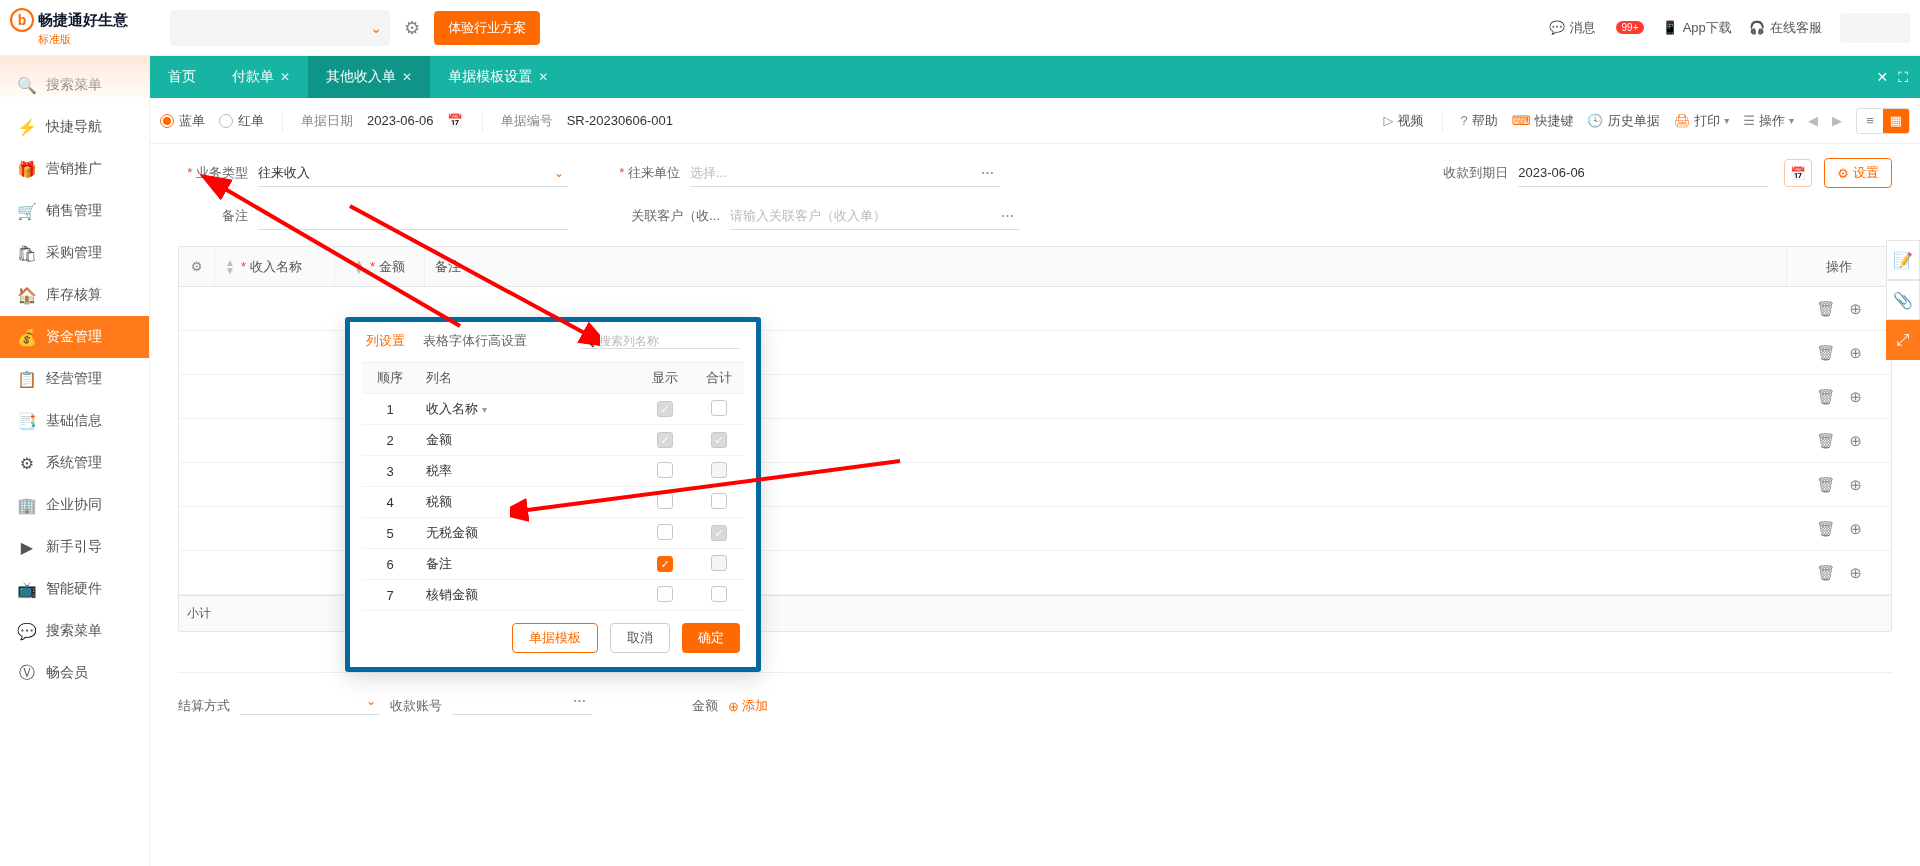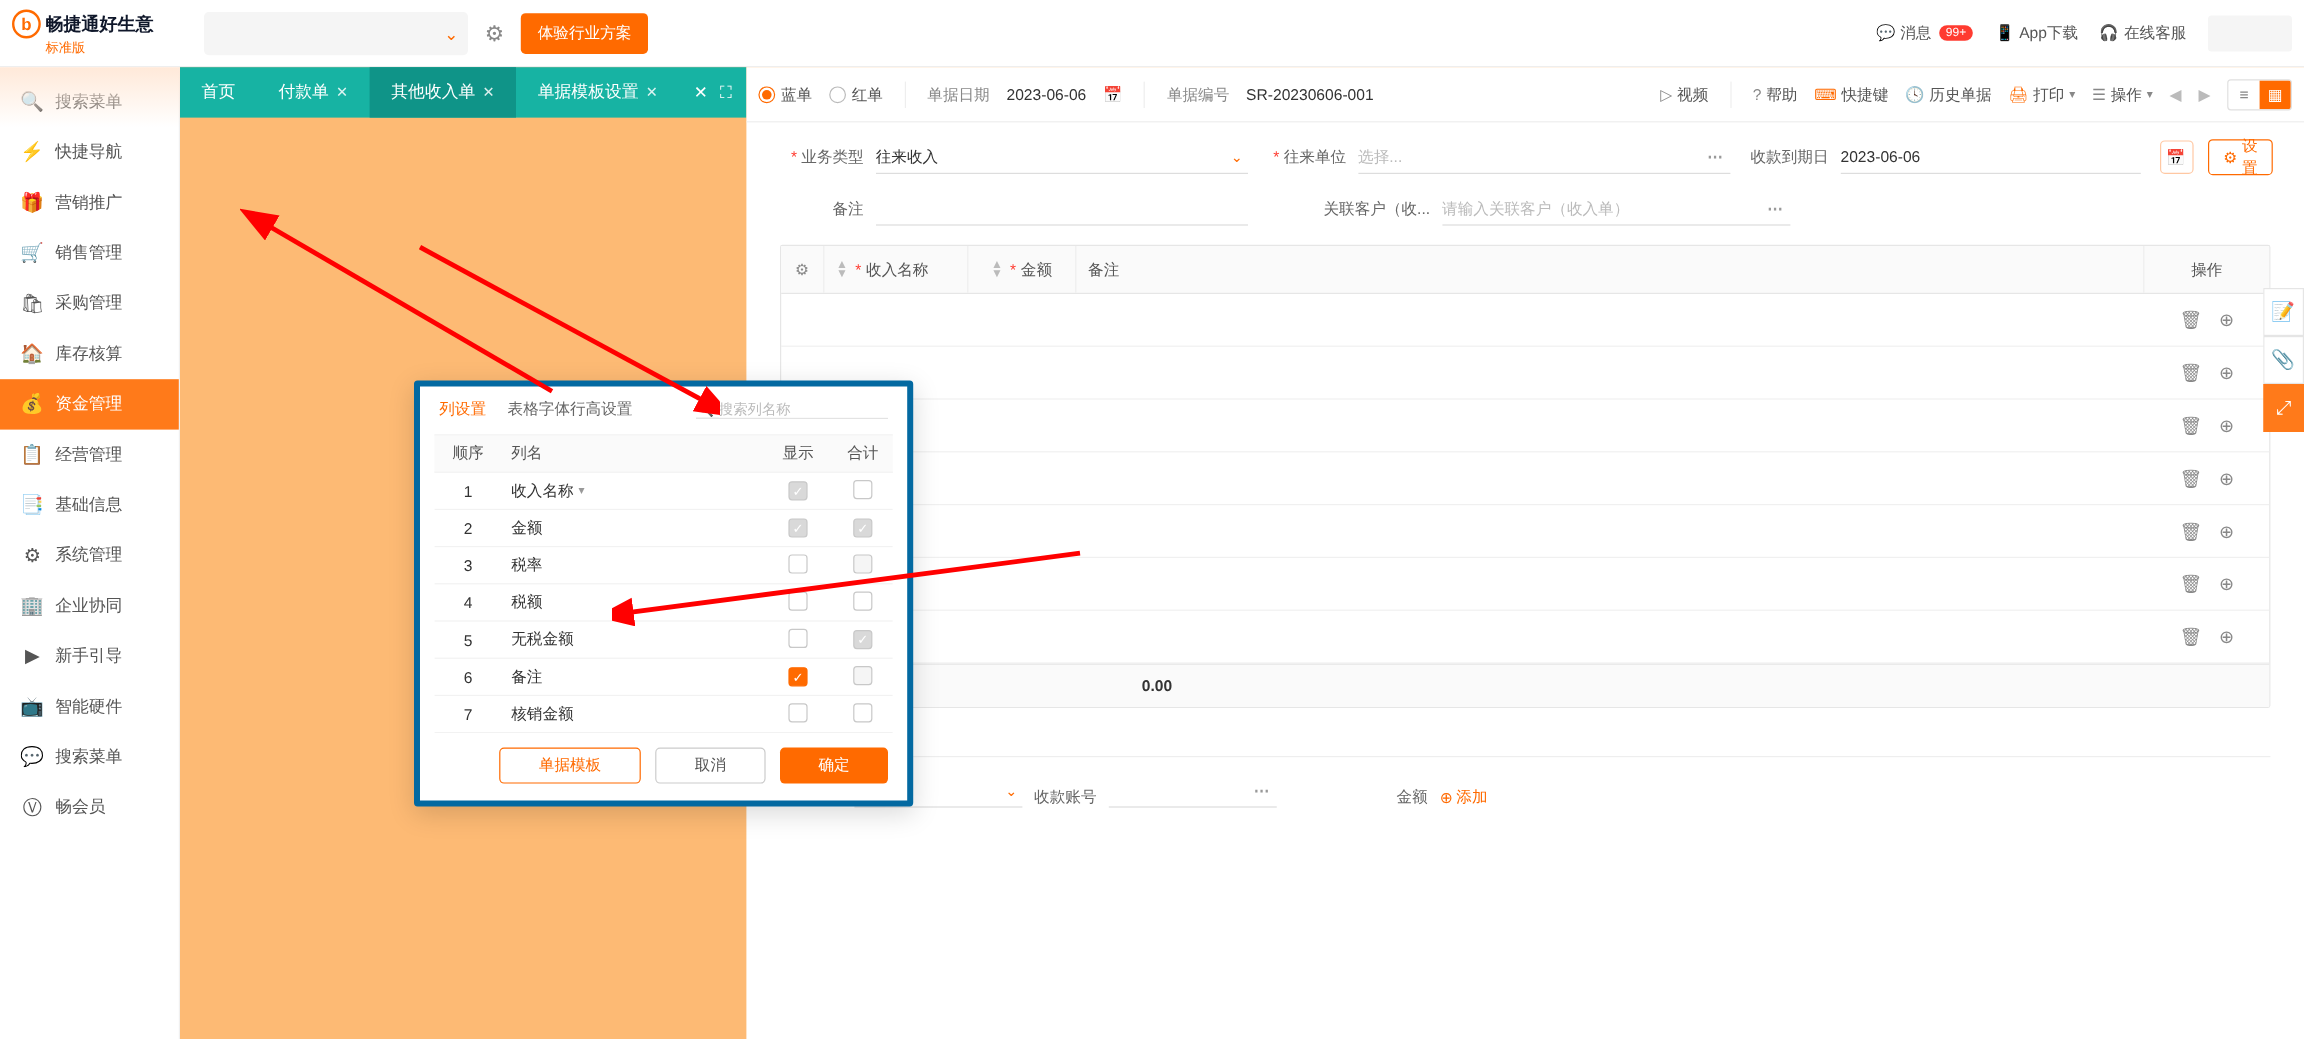--- a/index.html
+++ b/index.html
@@ -11,33 +11,33 @@
 .brand-row { display: flex; align-items: center; gap: 4px; }
 .brand-logo { width: 24px; height: 24px; border: 2px solid #ff6a00; border-radius: 50%; display:flex; align-items:center; justify-content:center; color:#ff6a00; font-weight:bold; font-size:14px;}
 .brand-name { color:#0f172a; font-weight:600; font-size:15px;}
 .brand-sub { color:#ff6a00; font-size:11px; margin-left:28px;}
 .company-select { margin-left:20px; height:36px; min-width:220px; background:#f5f5f5; border-radius:4px; display:flex; align-items:center; padding:0 12px; color:#999; position:relative;}
 .company-select .chev { position:absolute; right:8px; color:#ff6a00; font-size:14px;}
 .hdr-gear { margin-left:14px; color:#888; font-size:18px; cursor:pointer;}
 .orange-btn { margin-left:14px; background:#ff6a00; color:#fff; border:none; border-radius:4px; height:34px; padding:0 14px; font-size:13px; cursor:pointer;}
 .header-right { margin-left:auto; display:flex; align-items:center; gap:18px; color:#555;}
 .hdr-item { display:flex; align-items:center; gap:4px; cursor:pointer; font-size:13px;}
-.badge { background:#ff3b30; color:#fff; border-radius:10px; font-size:10px; padding:1px 6px; margin-left:2px;}
+.badge { background:#ff3b30; color:#fff; border-radius:10px; font-size:10px; padding:1px 6px; margin-left:16px;}
 .avatar-blank { width:70px; height:30px; background:#f5f5f5; border-radius:3px;}
 
 
 .layout { display:flex; height: calc(100vh - 56px); }
 .sidebar { width:150px; border-right:1px solid #f0f0f0; background:#fff; display:flex; flex-direction:column; padding-top:8px;}
 .sb-item { display:flex; align-items:center; gap:10px; height:42px; padding:0 18px; color:#555; cursor:pointer; font-size:14px;}
 .sb-item.active { background:#ff7a1a; color:#fff;}
 .sb-icon { width:18px; display:inline-flex; justify-content:center; font-size:16px;}
 .sb-gradient { position:absolute; top:56px; left:0; width:150px; height:50px; background:linear-gradient(180deg,#ffe9d9,transparent); pointer-events:none;}
 
 
-.main { flex:1; display:flex; flex-direction:row; background:#fdba74; position:relative; min-width:0;}
+.main { flex:1; display:flex; flex-direction:column; background:#84cc16; position:relative; min-width:0;}
 .tabs-bar { height:42px; background:#17b3a3; display:flex; align-items:stretch; color:#fff;}
 .tab { display:flex; align-items:center; padding:0 18px; gap:6px; cursor:pointer; font-size:14px;}
 .tab.active { background:#0f9488;}
 .tab .close-x { font-size:12px; opacity:.85;}
 .tabs-bar .sp { flex:1;}
 .tabs-ctrl { display:flex; align-items:center; gap:10px; padding:0 12px;}
 .tabs-ctrl span{ cursor:pointer; font-size:14px;}
 
 .page { background:#fff; margin:0; padding:0; flex:1; overflow:auto;}
 .page-inner { padding:0 10px;}
@@ -108,21 +108,21 @@
 .pop-table{ margin:12px 12px 0; border-top:1px solid #eee;}
 .pop-head,.pop-row{ display:flex; align-items:center; height:31px; border-bottom:1px solid #f2f2f2; font-size:13px;}
 .pop-head{ background:#fafafa; color:#555; font-weight:500;}
 .pc-ord{ width:56px; text-align:center;} .pc-name{ flex:1; padding-left:8px; display:flex; align-items:center; gap:4px;} .pc-show{ width:58px; text-align:center;} .pc-sum{ width:50px; text-align:center;}
 .pop-scroll{ max-height:222px; overflow:auto; position:relative;}
 .pop-scroll::-webkit-scrollbar{ width:8px;} .pop-scroll::-webkit-scrollbar-thumb{ background:#cfcfcf; border-radius:4px;}
 .cb{ width:16px; height:16px; border:1px solid #c8c8c8; border-radius:3px; display:inline-flex; align-items:center; justify-content:center; font-size:11px; background:#fff;}
 .cb.on{ background:#ff6a00; border-color:#ff6a00; color:#fff;}
 .cb.on-grey{ background:#d9d9d9; border-color:#c8c8c8; color:#fff;}
 .pop-footer{ display:flex; justify-content:flex-end; gap:12px; padding:12px 16px 14px; }
-.btn{ height:30px; border-radius:4px; padding:0 32px; cursor:pointer; font-size:13px;}
+.btn{ height:30px; border-radius:4px; padding:0 16px; cursor:pointer; font-size:13px;}
 .btn-ghost-orange{ border:1px solid #ff6a00; color:#ff6a00; background:#fff;}
 .btn-default{ border:1px solid #ccc; color:#555; background:#fff;}
 .btn-primary{ border:none; background:#ff6a00; color:#fff;}
 .chev-down-sm{ font-size:10px; color:#999;}
 
 
 .right-rail{ position:fixed; right:0; top:240px; display:flex; flex-direction:column; gap:0;}
 .rail-btn{ width:34px; height:40px; border:1px solid #e5e5e5; background:#fff; display:flex; align-items:center; justify-content:center; color:#888; cursor:pointer; font-size:16px;}
 .rail-btn.orange{ background:#ff7a1a; color:#fff; border-color:#ff7a1a;}
 

